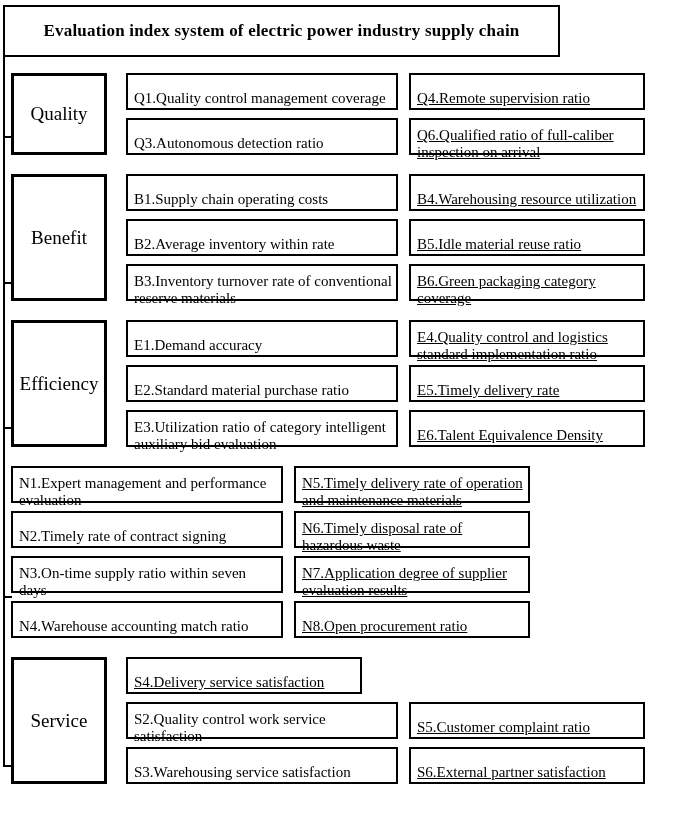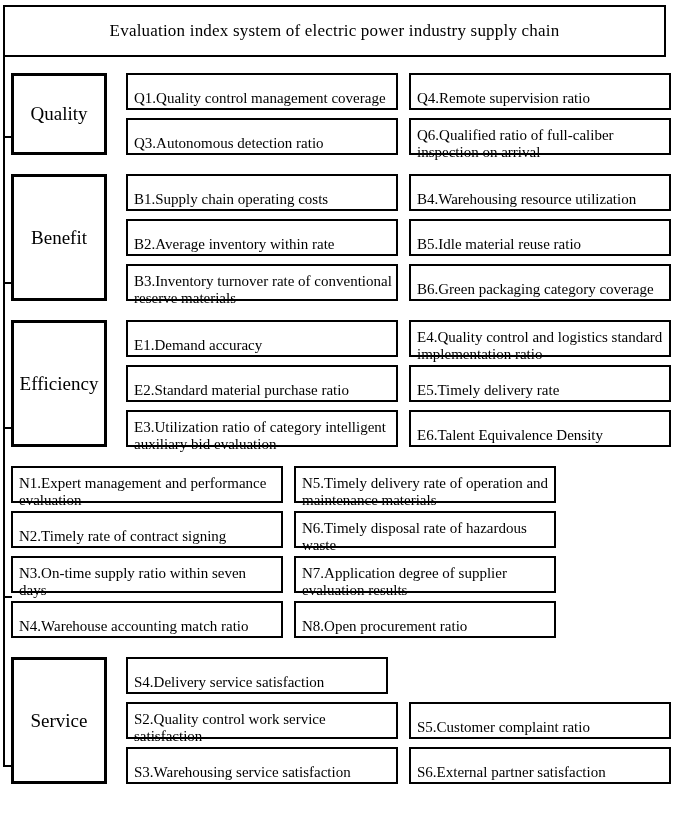--- a/index.html
+++ b/index.html
@@ -13,29 +13,30 @@
     height: 831px;
     background: #ffffff;
     font-family: "Liberation Serif", "DejaVu Serif", serif;
     color: #000000;
     overflow: hidden;
   }
   .title-box {
     position: absolute;
     left: 3px;
     top: 5px;
-    width: 663px;
+    width: 557px;
     height: 52px;
     box-sizing: border-box;
     border: 2px solid #000000;
     display: flex;
     align-items: center;
     justify-content: center;
     font-size: 17px;
     letter-spacing: 0.2px;
+    font-weight: bold;
   }
   
   .trunk {
     position: absolute;
     left: 3px;
     top: 57px;
     width: 2px;
     height: 710px;
     background: #000000;
   }
@@ -87,21 +88,21 @@
     box-sizing: border-box;
     width: 272px;
     height: 37px;
     border: 2px solid #000000;
     display: flex;
     align-items: center;
     padding: 14px 4px 0 6px;
     font-size: 15px;
     line-height: 1.1;
   }
-  .ind.right { width: 262px; }
+  .ind.right { width: 236px; text-decoration: underline; }
   .ind.small-text { font-size: 12px; line-height: 1.15; }
 </style>
 </head>
 <body>
 
 <div id="page">
 
   <div class="title-box">Evaluation index system of electric power industry supply chain</div>
 
   <div class="trunk"></div>

